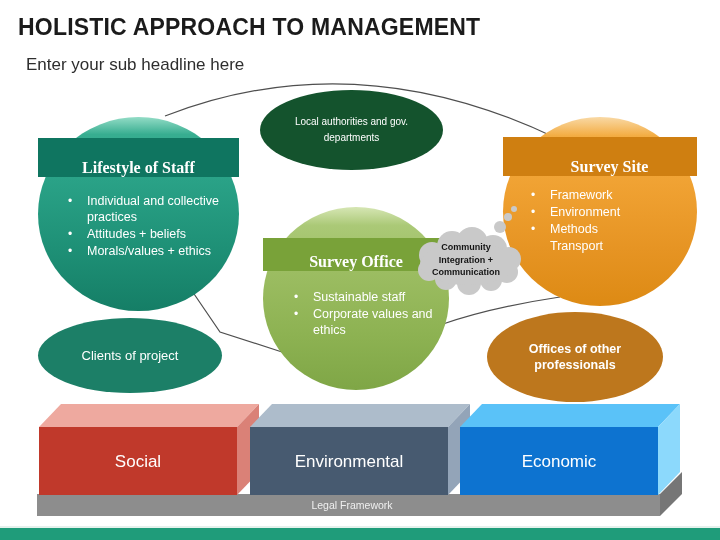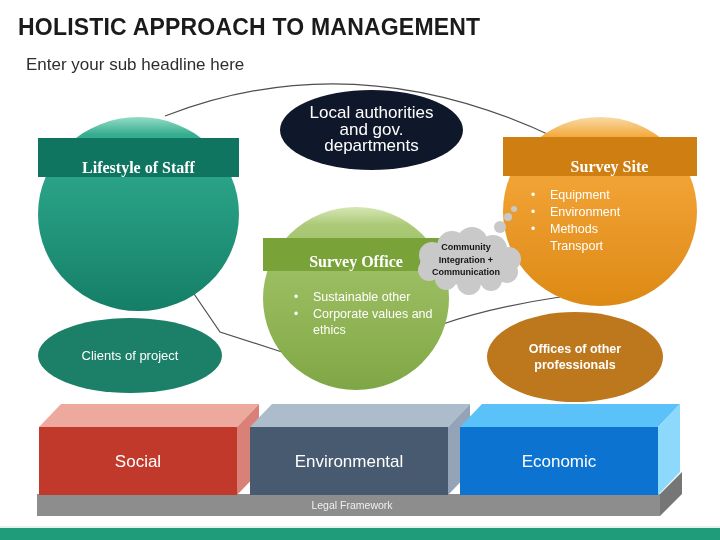--- a/index.html
+++ b/index.html
@@ -28,22 +28,22 @@
     background:linear-gradient(180deg,#d6e6b4 0%,#abc977 10%,#9cbd62 35%,#8db252 70%,#7fa646 100%);}
   .c-office .band{top:31px;height:33px;background:#79a239;}
   .c-office .bullets{left:27px;top:82px;width:162px;}
   .c-site{left:503px;top:117px;width:194px;height:189px;
     background:linear-gradient(180deg,#f9d9a5 0%,#f3ac42 10%,#f0a233 35%,#e69423 70%,#dd8a14 100%);}
   .c-site .band{top:20px;height:39px;background:#cf7f11;padding-left:19px;}
   .c-site .bullets{left:24px;top:70px;width:150px;}
   
   .ellipse{position:absolute;border-radius:50%;color:#fff;display:flex;flex-direction:column;
            align-items:center;justify-content:center;text-align:center;z-index:2;}
-  .e-local{left:280px;top:90px;width:183px;height:80px;background:#0f172a;
-           font-size:17px;line-height:16.5px;}
+  .e-local{left:260px;top:90px;width:183px;height:80px;background:#14532d;
+           font-size:10px;line-height:16.5px;}
   .e-local .txt{width:152px;}
   .e-clients{left:38px;top:318px;width:184px;height:75px;background:#1c7f67;font-size:13px;}
   .e-offices{left:487px;top:312px;width:176px;height:90px;background:#bd771d;
              font-size:12.5px;line-height:16px;gap:28px;}
   .e-offices .ttl{font-weight:bold;width:132px;}
   .e-offices .sub{width:166px;}
   
   .cloud-text{position:absolute;left:408px;top:241px;width:116px;text-align:center;
               font-size:9px;font-weight:bold;line-height:12.5px;color:#141414;
               white-space:pre-line;z-index:4;}
@@ -85,44 +85,49 @@
     <polygon points="460,427 482,404 680,404 658,427" fill="#5ac2f8"></polygon>
     <polygon points="658,427 680,404 680,472 658,495" fill="#8cd9fc"></polygon>
     <rect x="460" y="427" width="198" height="68" fill="#0d73d0"></rect>
     <text x="559" y="467" text-anchor="middle" class="pillar-label">Economic</text>
   </svg>
 
   <div class="circle c-lifestyle">
     <div class="band">
       <span>Lifestyle of Staff</span>
     </div>
+    <ul class="bullets">
+      <li>Individual and collective practices</li>
+      <li>Attitudes + beliefs</li>
+      <li>Morals/values + ethics</li>
+    </ul>
   </div>
 
   <div class="ellipse e-local">
     <span class="txt">Local authorities and gov. departments</span>
   </div>
 
   <div class="circle c-site">
     <div class="band">
       <span>Survey Site</span>
     </div>
     <ul class="bullets">
-      <li>Equipment</li>
+      <li>Framework</li>
       <li>Environment</li>
       <li>Methods</li>
       <li class="no-dot">Transport</li>
     </ul>
   </div>
 
   <div class="circle c-office">
     <div class="band">
       <span>Survey Office</span>
     </div>
     <ul class="bullets">
-      <li>Sustainable other</li>
+      <li>Sustainable staff</li>
       <li>Corporate values and ethics</li>
     </ul>
   </div>
 
   <div class="ellipse e-clients">
     <span>Clients of project</span>
   </div>
 
   <div class="ellipse e-offices">
     <span class="ttl">Offices of other professionals</span>

